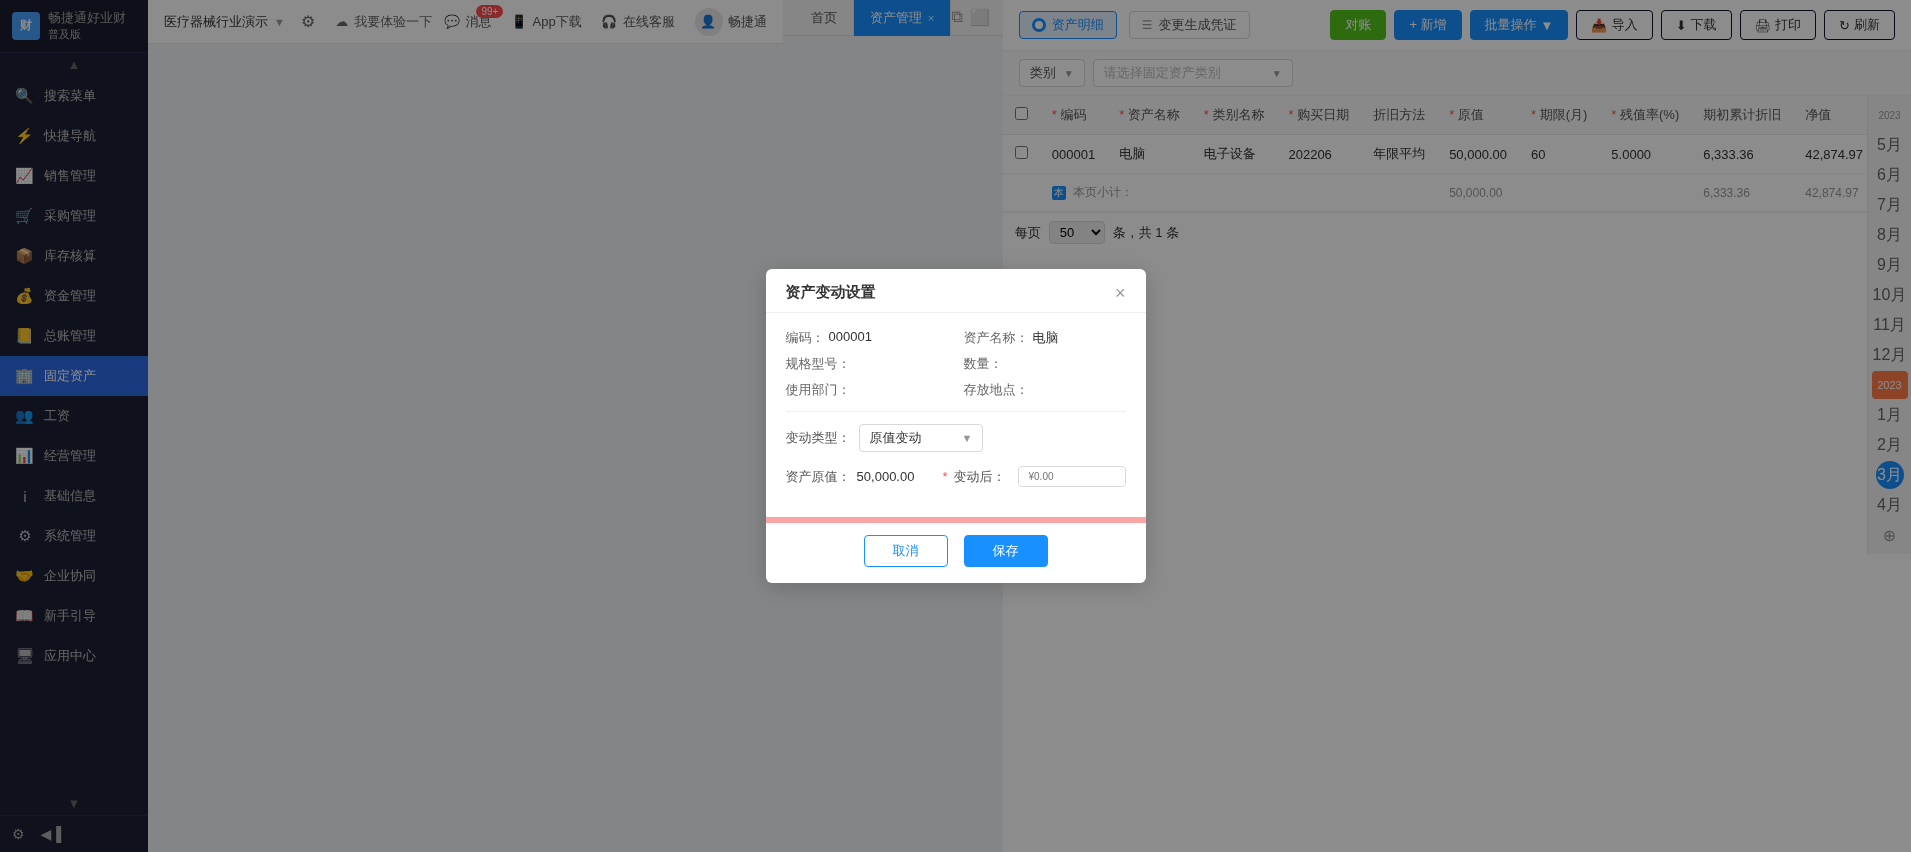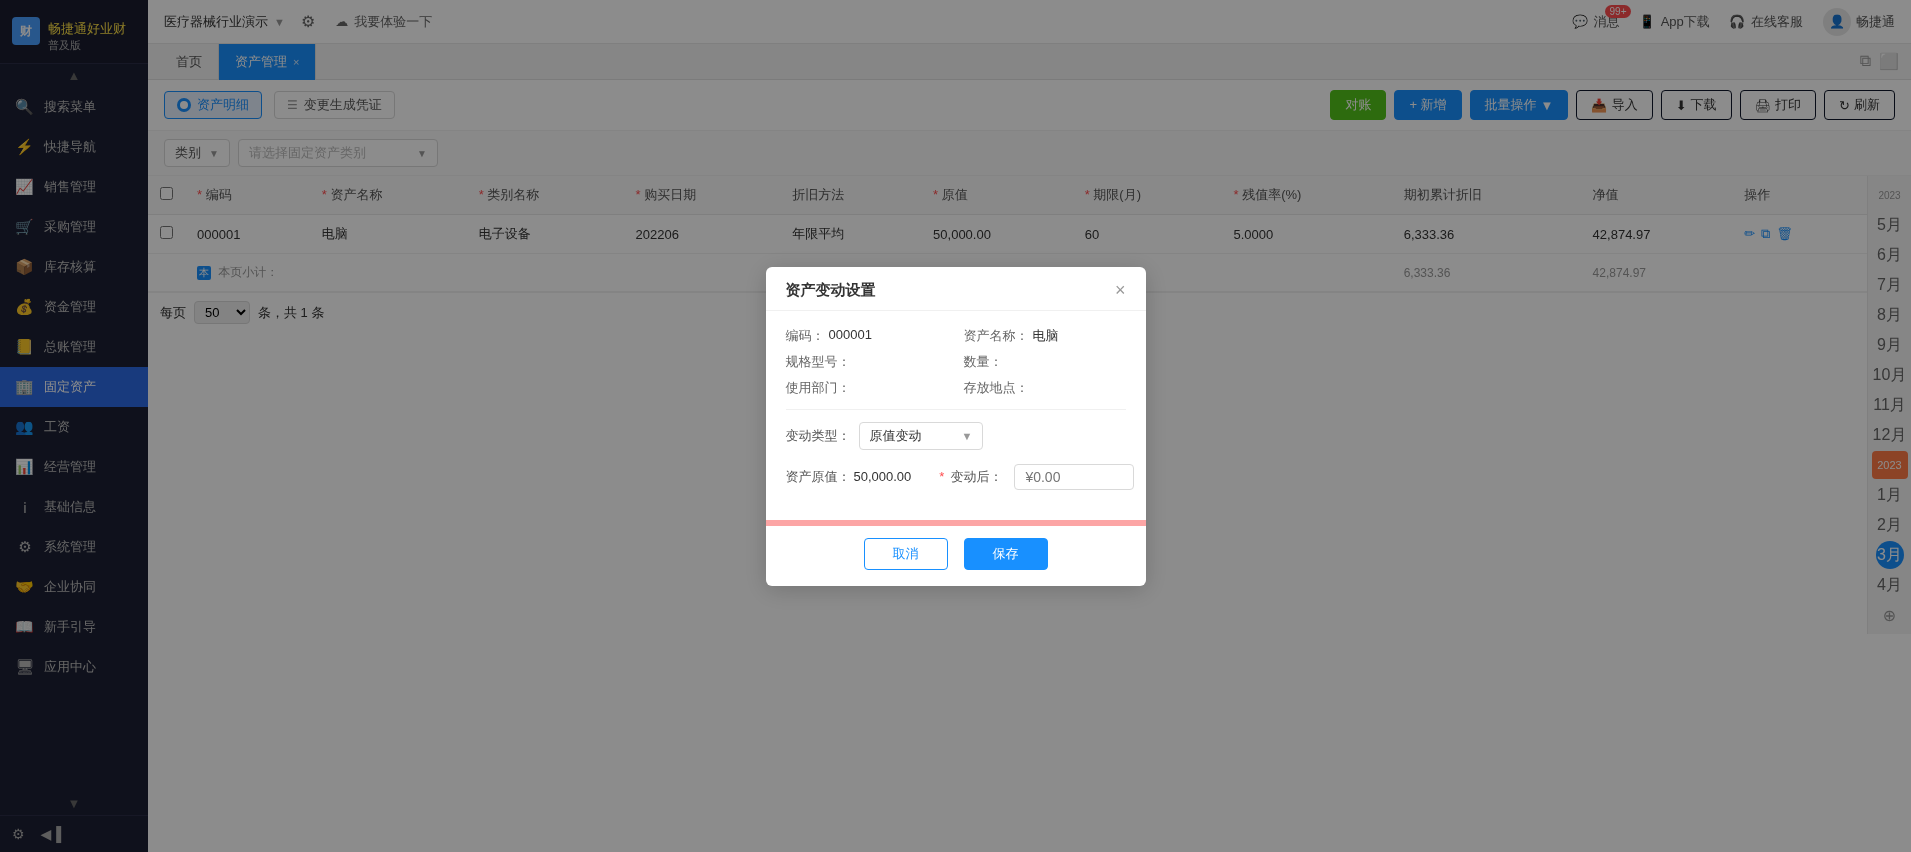--- a/index.html
+++ b/index.html
@@ -2,37 +2,37 @@
 <html><head>
   <meta charset="utf-8">
   <style>
     * { box-sizing: border-box; margin: 0; padding: 0; }
     body { font-family: 'Microsoft YaHei', Arial, sans-serif; font-size: 13px; background: #f0f2f5; color: #333; display: flex; height: 852px; overflow: hidden; }
 
     
     .sidebar { width: 148px; background: #1d2033; color: #ccc; display: flex; flex-direction: column; height: 100%; flex-shrink: 0; }
     .sidebar-header { background: #1a1c2e; padding: 10px 12px; display: flex; align-items: center; gap: 8px; border-bottom: 1px solid #2a2d45; }
     .sidebar-logo-icon { width: 28px; height: 28px; background: #4a9eff; border-radius: 4px; display: flex; align-items: center; justify-content: center; color: #fff; font-size: 12px; font-weight: bold; }
-    .sidebar-title { font-size: 13px; color: #fde047; line-height: 1.3; margin-top: 11px; }
+    .sidebar-title { font-size: 13px; color: #a3a3a3; line-height: 1.3; }
     .sidebar-subtitle { font-size: 11px; color: #aaa; }
     .sidebar-scroll { flex: 1; overflow-y: auto; }
     .sidebar-scroll::-webkit-scrollbar { width: 4px; }
     .sidebar-scroll::-webkit-scrollbar-thumb { background: #3a3d55; }
     .sidebar-item { display: flex; align-items: center; gap: 10px; padding: 11px 16px; cursor: pointer; color: #bbb; transition: background 0.2s; }
     .sidebar-item.active { background: #2d6be4; color: #fff; }
     .sidebar-item-icon { width: 18px; height: 18px; display: flex; align-items: center; justify-content: center; font-size: 15px; }
     .sidebar-item-label { font-size: 13px; }
     .sidebar-footer { display: flex; align-items: center; padding: 10px 12px; border-top: 1px solid #2a2d45; gap: 16px; }
     .sidebar-footer-icon { color: #aaa; cursor: pointer; font-size: 14px; }
 
     
     .sidebar-scroll-btn { width: 100%; display: flex; justify-content: center; padding: 4px 0; color: #666; cursor: pointer; }
 
     
-    .main { flex: 1; display: flex; flex-direction: column; overflow: hidden; justify-content: space-between; }
+    .main { flex: 1; display: flex; flex-direction: row; overflow: hidden; justify-content: space-between; }
 
     
     .topbar { background: #fff; height: 44px; display: flex; align-items: center; padding: 0 16px; border-bottom: 1px solid #e8e8e8; gap: 12px; }
     .topbar-company { display: flex; align-items: center; gap: 6px; font-size: 13px; color: #333; cursor: pointer; }
     .topbar-company-arrow { color: #999; font-size: 11px; }
     .topbar-settings { color: #666; cursor: pointer; font-size: 16px; margin-left: 4px; }
     .topbar-experience { display: flex; align-items: center; gap: 6px; color: #666; font-size: 13px; margin-left: 8px; cursor: pointer; }
     .topbar-right { margin-left: auto; display: flex; align-items: center; gap: 20px; }
     .topbar-right-item { display: flex; align-items: center; gap: 5px; font-size: 13px; color: #555; cursor: pointer; position: relative; }
     .badge { background: #ff4d4f; color: #fff; font-size: 10px; border-radius: 10px; padding: 1px 5px; position: absolute; top: -8px; right: -12px; }
@@ -103,21 +103,21 @@
     .dialog-info-grid { display: grid; grid-template-columns: 1fr 1fr; gap: 8px 16px; margin-bottom: 12px; }
     .dialog-info-item { display: flex; gap: 4px; font-size: 13px; color: #333; }
     .dialog-info-label { color: #666; white-space: nowrap; }
     .dialog-divider { border: none; border-top: 1px solid #f0f0f0; margin: 12px 0; }
     .dialog-form-row { display: flex; align-items: center; gap: 8px; margin-bottom: 14px; }
     .dialog-form-label { font-size: 13px; color: #555; white-space: nowrap; min-width: 60px; }
     .dialog-select-wrap { display: flex; align-items: center; border: 1px solid #d9d9d9; border-radius: 4px; padding: 4px 10px; background: #fff; cursor: pointer; gap: 40px; }
     .dialog-select-text { font-size: 13px; color: #333; }
     .dialog-select-arrow { color: #999; font-size: 11px; }
     .dialog-form-value { font-size: 13px; color: #333; }
-    .dialog-input { border: 1px solid #d9d9d9; border-radius: 4px; padding: 4px 10px; font-size: 14px; color: #999; background: #fff; width: 120px; }
+    .dialog-input { border: 1px solid #d9d9d9; border-radius: 4px; padding: 4px 10px; font-size: 10px; color: #999; background: #fff; width: 108px; }
     .dialog-required { color: #ff4d4f; margin-right: 2px; }
     .dialog-footer { display: flex; align-items: center; justify-content: center; padding: 12px 20px 16px; gap: 16px; border-top: 6px solid #fca5a5; }
     .btn-cancel { padding: 6px 28px; border: 1px solid #1890ff; border-radius: 4px; color: #1890ff; background: #fff; cursor: pointer; font-size: 13px; }
     .btn-save { padding: 6px 28px; border: 1px solid #1890ff; border-radius: 4px; color: #fff; background: #1890ff; cursor: pointer; font-size: 13px; }
   </style>
 </head>
 <body>
 
 <div class="sidebar">
   <div class="sidebar-header">

